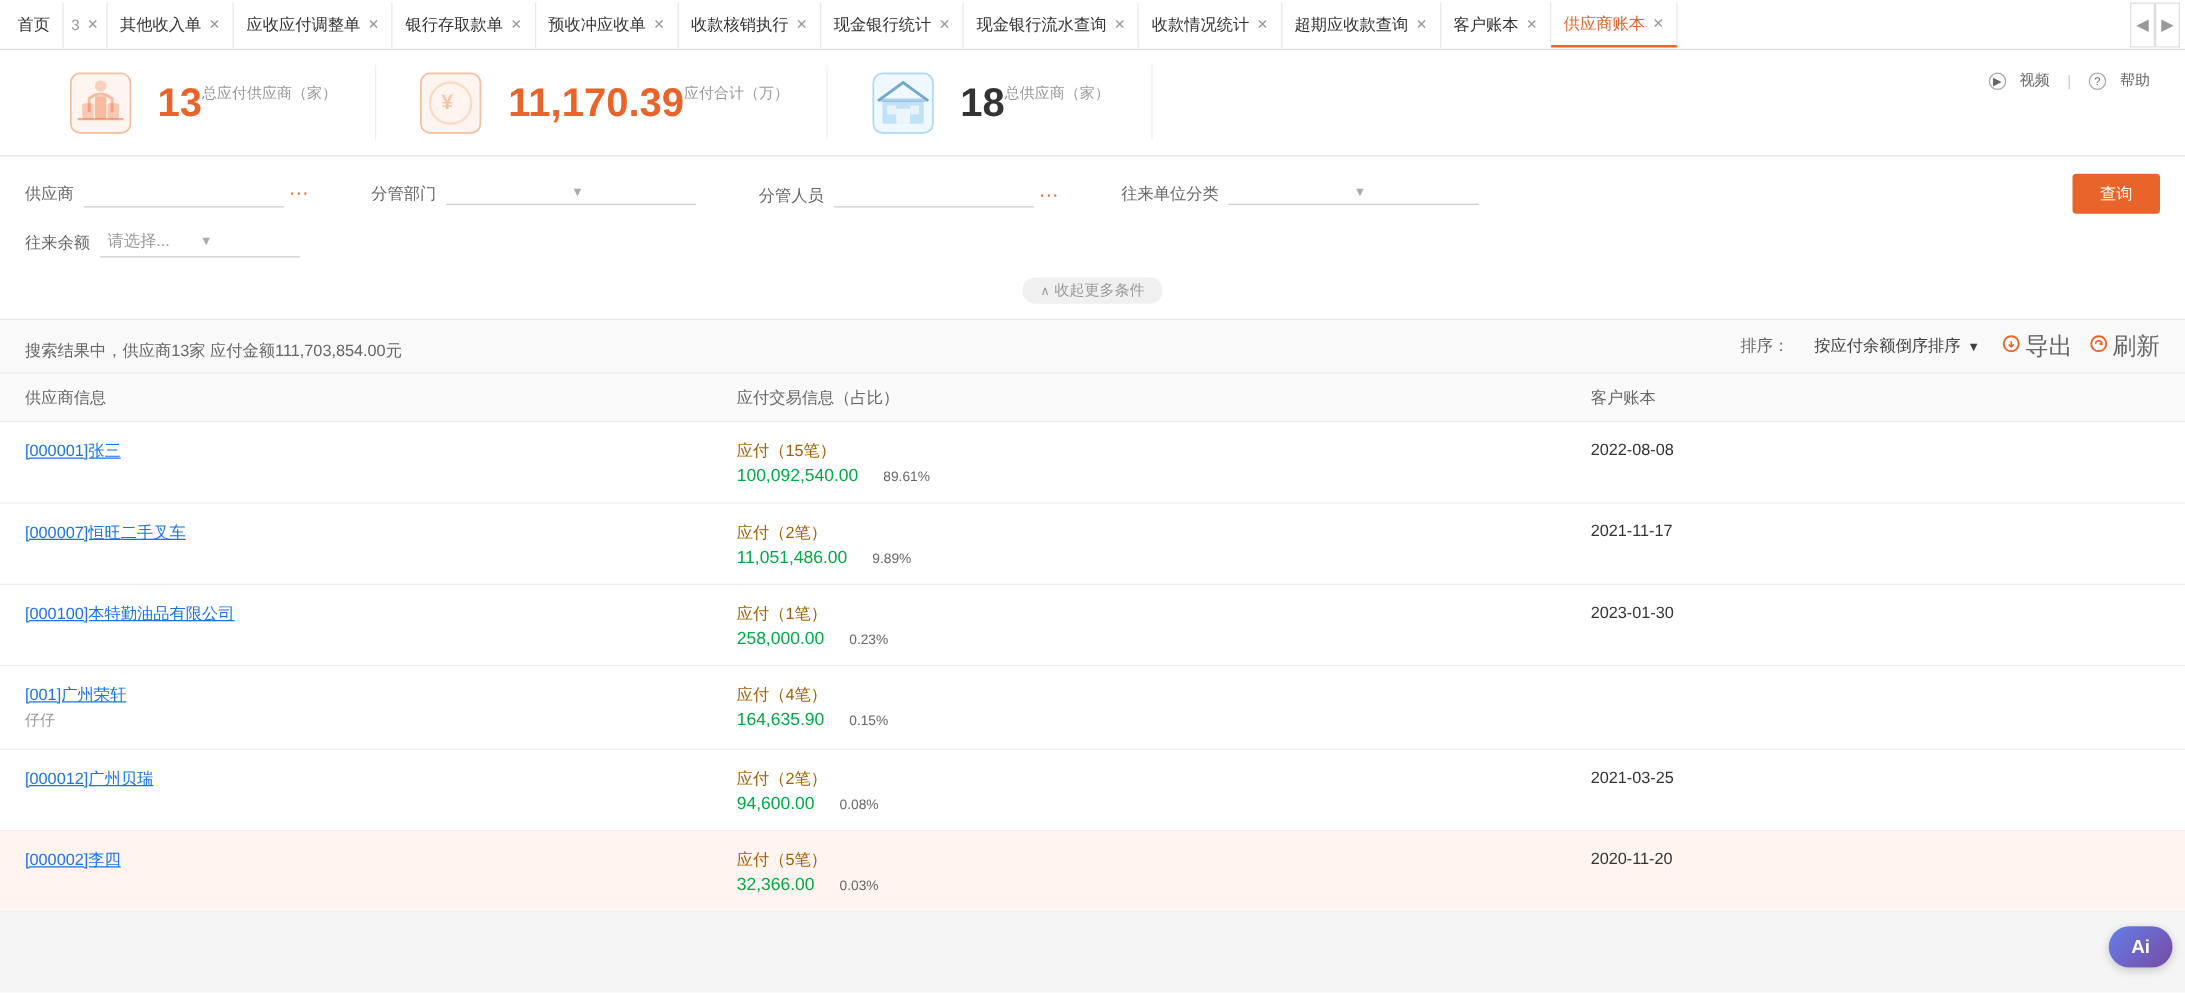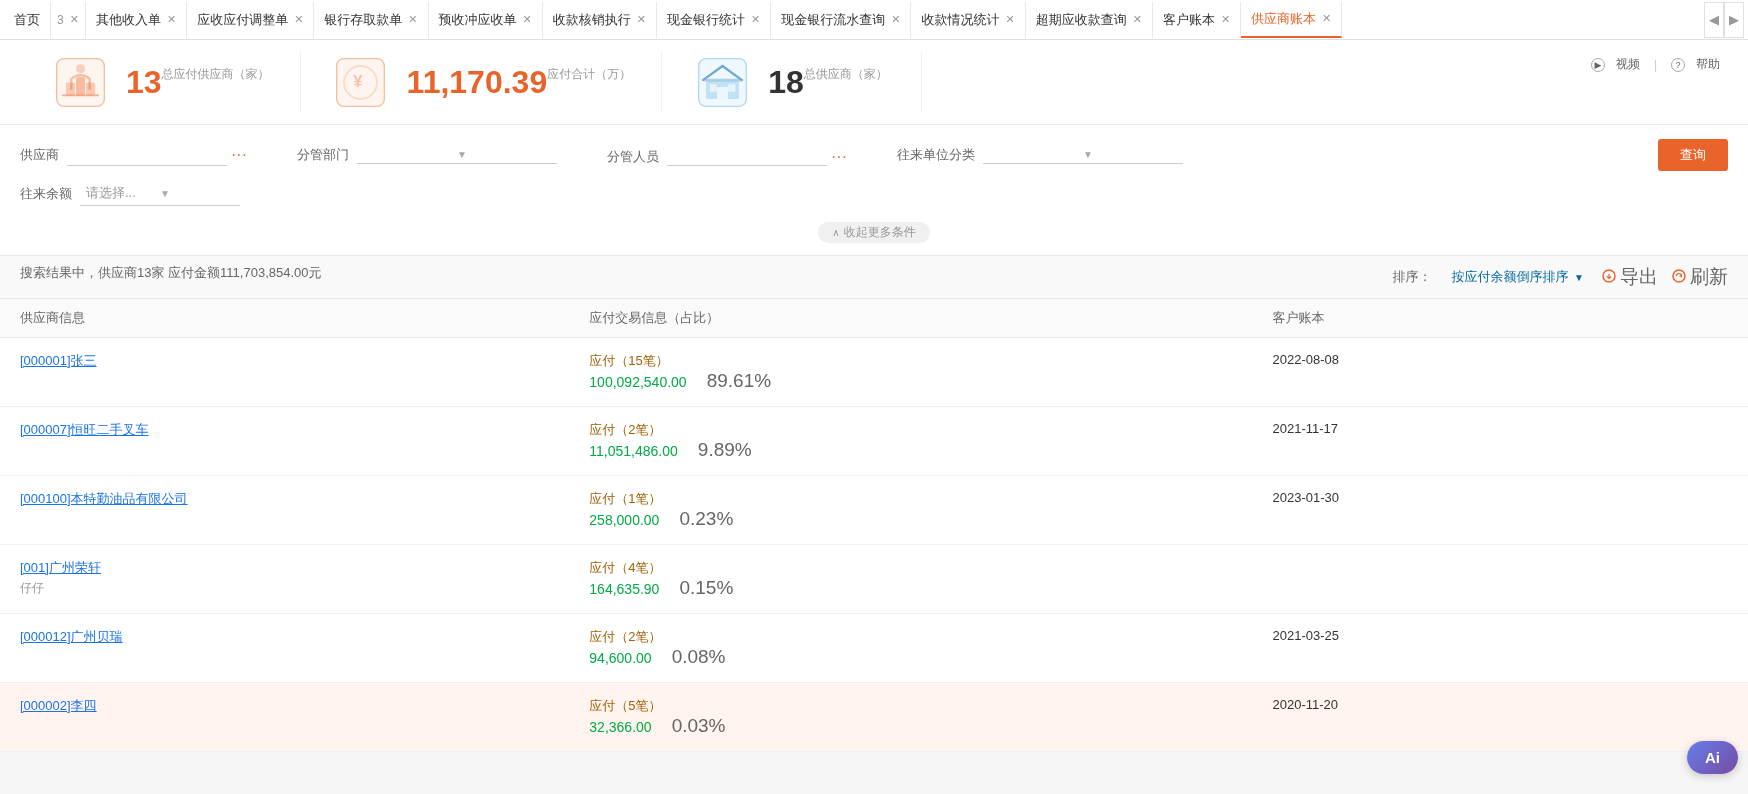--- a/index.html
+++ b/index.html
@@ -144,21 +144,21 @@
       cursor: pointer;
       background: #f0f0f0;
       border-radius: 10px;
       padding: 2px 14px;
     }
     .collapse-btn .chevron { margin-right: 4px; font-size: 10px; }
 
     
     .result-bar {
       display: flex;
-      align-items: flex-start;
+      align-items: flex-end;
       padding: 8px 20px;
       background: #f9f9f9;
       border-bottom: 1px solid #e8e8e8;
       font-size: 13px;
       color: #666;
     }
     .result-actions {
       margin-left: auto;
       display: flex;
       align-items: center;
@@ -166,21 +166,21 @@
     }
     .result-action {
       display: flex;
       align-items: center;
       cursor: pointer;
       color: #666;
       font-size: 19px;
     }
     .result-action .icon { margin-right: 4px; }
     .sort-label { color: #666; font-size: 13px; margin-right: 6px; }
-    .sort-value { color: #0369a1; font-size: 13px; margin-right: 4px; cursor: pointer; }
+    .sort-value { color: #404040; font-size: 13px; margin-right: 4px; cursor: pointer; }
 
     
     .table-container {
       background: #fff;
       margin: 0;
     }
     .table-header {
       display: flex;
       padding: 10px 20px;
       border-bottom: 1px solid #e8e8e8;
@@ -209,21 +209,21 @@
       font-size: 13px;
     }
     .supplier-sub {
       font-size: 12px;
       color: #999;
       margin-top: 3px;
     }
 
     .transaction-label { font-size: 13px; color: #a16207; }
     .transaction-amount { font-size: 14px; color: #00aa44; margin-top: 2px; font-weight: normal; }
-    .transaction-pct { font-size: 19px; color: #666; margin-left: 20px; }
+    .transaction-pct { font-size: 11px; color: #666; margin-left: 20px; }
     .transaction-row { display: flex; align-items: baseline; }
 
     .lastpay-date { font-size: 13px; color: #333; }
 
     
     .ai-btn {
       position: fixed;
       right: 10px;
       bottom: 20px;
       background: linear-gradient(135deg, #667eea, #764ba2);

